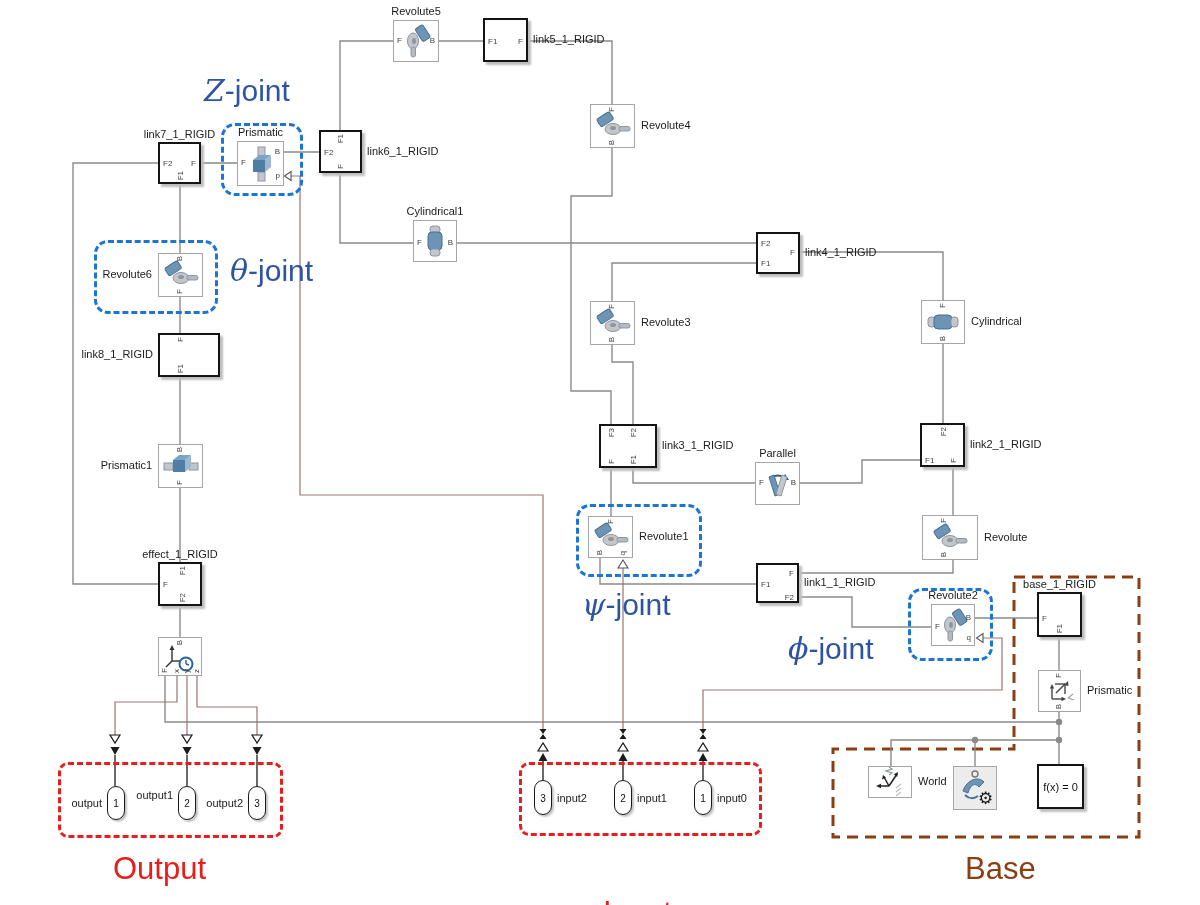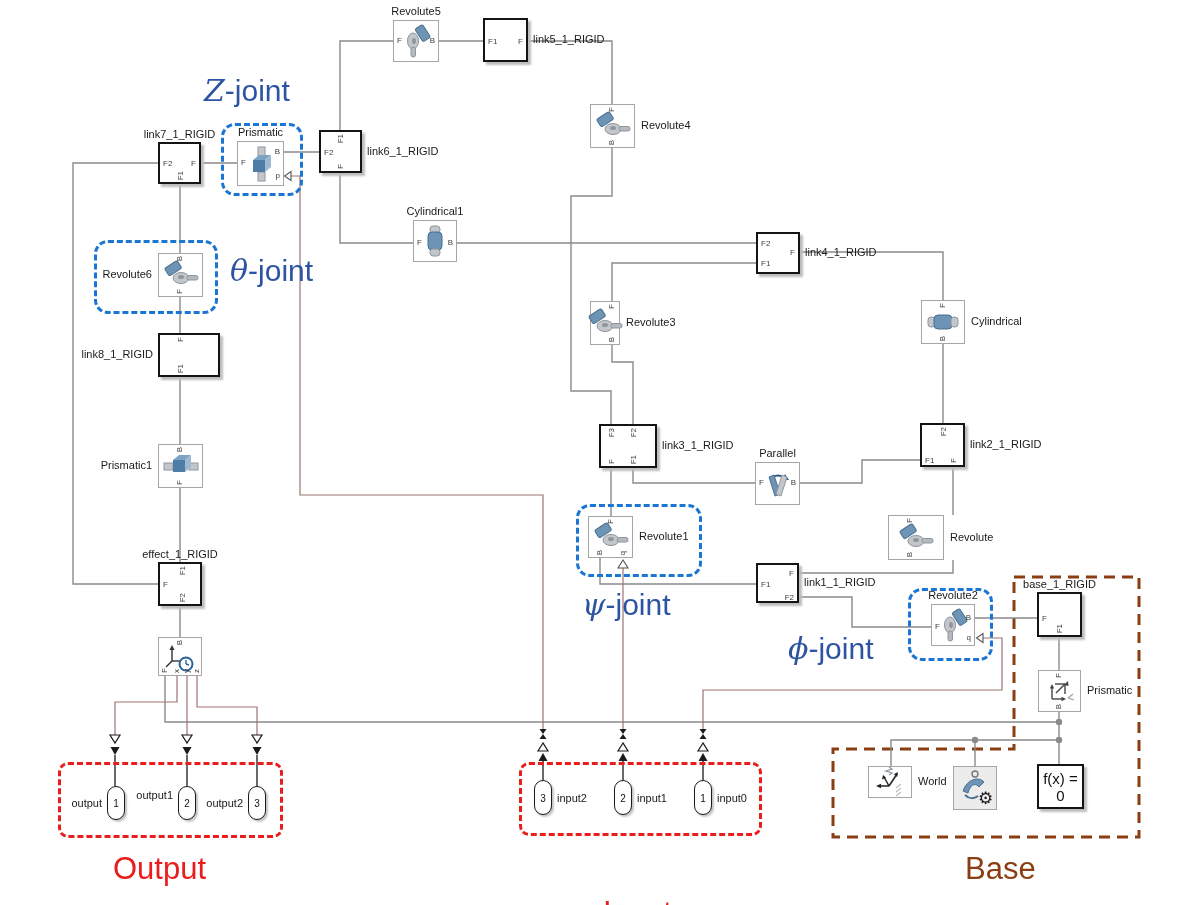--- a/index.html
+++ b/index.html
@@ -11,21 +11,21 @@
   .block.bold{border:2px solid #141414;box-shadow:3px 3px 2px #bdbdbd;}
   .block.graybg{background:#ececec;}
   .icon-holder{position:absolute;left:50%;top:50%;transform:translate(-50%,-50%);line-height:0;}
   .pl{position:absolute;font-size:8px;color:#3d3d3d;line-height:8px;white-space:nowrap;}
   .pl.vert{writing-mode:vertical-rl;transform:rotate(180deg);line-height:7px;}
   .blab{position:absolute;font-size:11px;color:#1a1a1a;white-space:nowrap;}
   .blab.top{left:50%;transform:translateX(-50%);top:-16px;}
   .blab.right{left:calc(100% + 7px);top:calc(50% - 7px);}
   .blab.left{right:calc(100% + 7px);top:calc(50% - 7px);text-align:right;}
   .solver-txt{position:absolute;left:0;right:0;top:50%;transform:translateY(-50%);
-              text-align:center;font-size:15px;color:#111;}
+              text-align:center;font-size:11px;color:#111;}
   .pill{position:absolute;background:#fff;border:1.4px solid #1a1a1a;border-radius:9px;
         box-shadow:2px 2px 2px #c4c4c4;box-sizing:border-box;}
   .pill .num{position:absolute;left:0;right:0;top:50%;transform:translateY(-50%);
              text-align:center;font-size:10px;color:#111;}
   .pill-lab{position:absolute;font-size:11px;color:#1a1a1a;white-space:nowrap;}
   .region{position:absolute;box-sizing:border-box;}
   .region.blue{border:3px dashed #1b75d3;border-radius:14px;}
   .region.red{border:3px dashed #ea1c1c;border-radius:10px;}
   .jlabel{position:absolute;font-size:30px;color:#2d54a3;white-space:nowrap;line-height:1;}
   .jlabel .sym{font-family:"DejaVu Serif",serif;font-style:italic;}
@@ -226,21 +226,21 @@
         <span class="pl vert" style="bottom: 2px; left: 14px;">x</span>
         <span class="pl vert" style="bottom: 2px; left: 24px;">y</span>
         <span class="pl vert" style="bottom: 2px; left: 34px;">z</span>
       </div>
       <div class="block bold" style="left: 756px; top: 232px; width: 44px; height: 42px;">
         <span class="pl" style="left: 3px; top: 6px;">F2</span>
         <span class="pl" style="left: 3px; top: 26px;">F1</span>
         <span class="pl" style="right: 3px; top: 15px;">F</span>
         <span class="blab right">link4_1_RIGID</span>
       </div>
-      <div class="block icon" style="left: 590px; top: 301px; width: 30px; height: 44px;">
+      <div class="block icon" style="left: 590px; top: 301px; width: 45px; height: 44px;">
         <span class="icon-holder"><svg width="36" height="34" viewBox="0 0 36 34">
             <g>
               <rect x="3" y="6" width="15" height="9" rx="2" fill="#6d94b5" stroke="#4a7090" transform="rotate(-33 10 11)"></rect>
               <ellipse cx="18" cy="20" rx="8" ry="5.5" fill="#c3c7cc" stroke="#8f969e"></ellipse>
               <ellipse cx="18" cy="19" rx="3" ry="2" fill="#8f969e"></ellipse>
               <rect x="24" y="17.5" width="11" height="4.5" rx="2" fill="#b5bac0" stroke="#8f969e"></rect>
             </g>
           </svg></span>
         <span class="pl vert" style="top: 2px; left: 17px;">F</span>
         <span class="pl vert" style="bottom: 2px; left: 17px;">B</span>
@@ -273,21 +273,21 @@
         <span class="pl" style="left: 3px; top: 16px;">F</span>
         <span class="pl" style="right: 3px; top: 16px;">B</span>
         <span class="blab top">Parallel</span>
       </div>
       <div class="block bold" style="left: 920px; top: 423px; width: 45px; height: 44px;">
         <span class="pl vert" style="top: 2px; left: 18px;">F2</span>
         <span class="pl" style="left: 3px; top: 32px;">F1</span>
         <span class="pl vert" style="bottom: 2px; left: 28px;">F</span>
         <span class="blab right">link2_1_RIGID</span>
       </div>
-      <div class="block icon" style="left: 888px; top: 515px; width: 56px; height: 45px;">
+      <div class="block icon" style="left: 922px; top: 515px; width: 56px; height: 45px;">
         <span class="icon-holder"><svg width="36" height="34" viewBox="0 0 36 34">
             <g>
               <rect x="3" y="6" width="15" height="9" rx="2" fill="#6d94b5" stroke="#4a7090" transform="rotate(-33 10 11)"></rect>
               <ellipse cx="18" cy="20" rx="8" ry="5.5" fill="#c3c7cc" stroke="#8f969e"></ellipse>
               <ellipse cx="18" cy="19" rx="3" ry="2" fill="#8f969e"></ellipse>
               <rect x="24" y="17.5" width="11" height="4.5" rx="2" fill="#b5bac0" stroke="#8f969e"></rect>
             </g>
           </svg></span>
         <span class="pl vert" style="top: 2px; left: 17px;">F</span>
         <span class="pl vert" style="bottom: 2px; left: 17px;">B</span>

